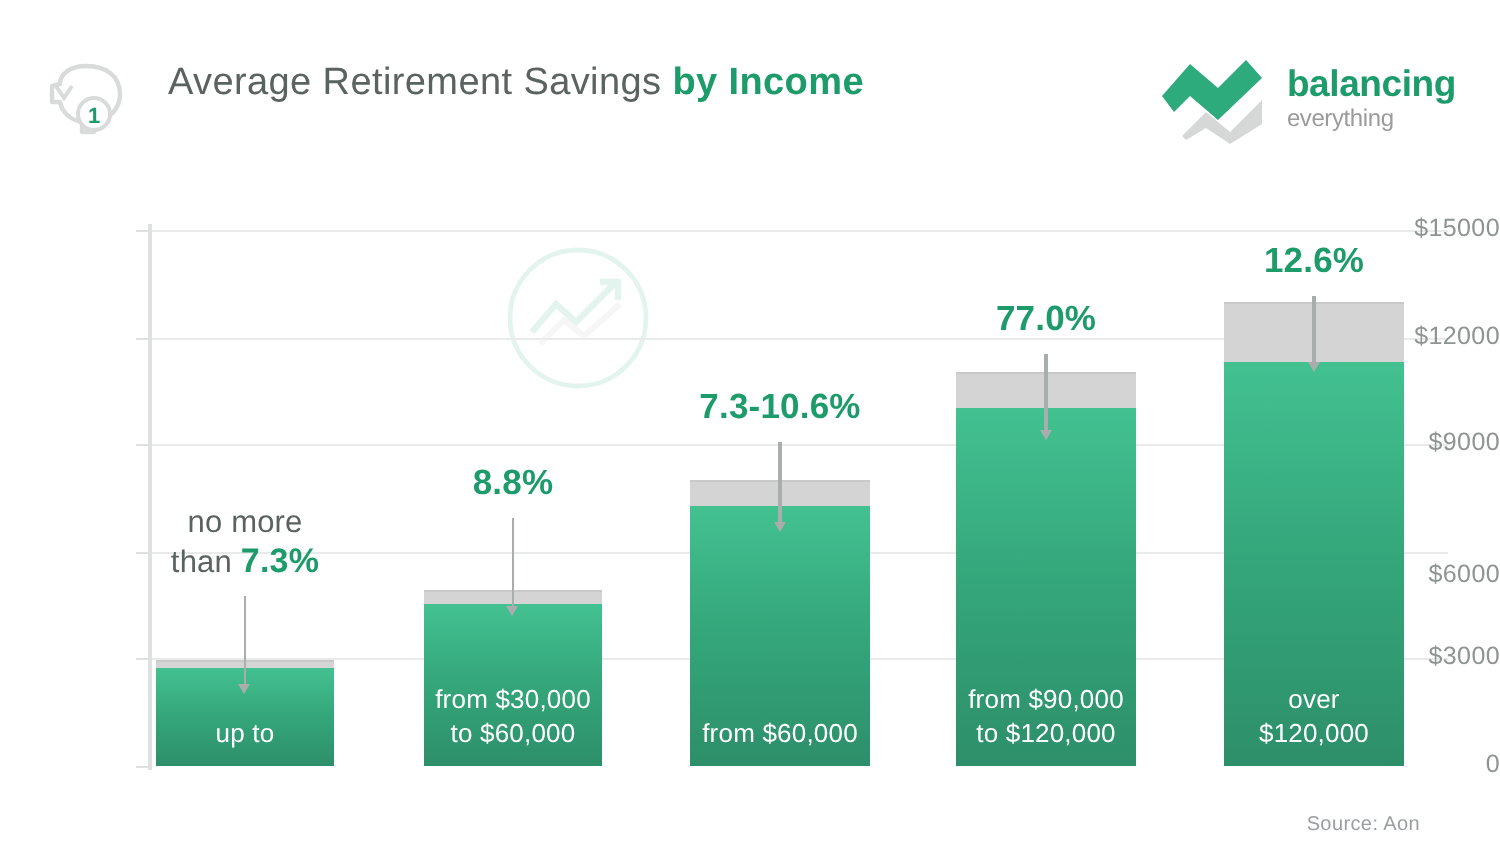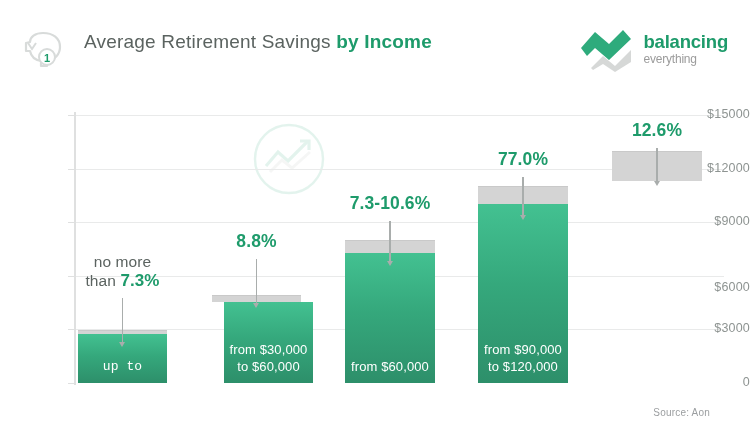--- a/index.html
+++ b/index.html
@@ -151,31 +151,31 @@
         <div class="tick-mark" style="top: 222.2px;"></div>
         <div class="ytick-label" style="top: 214.2px;">$9000</div>
         <div class="tick-mark" style="top: 275.8px;"></div>
         <div class="ytick-label" style="top: 267.8px; margin-top: 12px;">$6000</div>
         <div class="tick-mark" style="top: 329.4px;"></div>
         <div class="ytick-label" style="top: 321.4px;">$3000</div>
         <div class="tick-mark" style="top: 383px;"></div>
         <div class="ytick-label" style="top: 375px;">0</div>
       </div>
     <div id="bars-layer">
-        <div class="bar-group" style="left: 78px; width: 89px; height: 52.7067px; font-family: Liberation Mono, monospace;">
+        <div class="bar-group" style="left: 78px; width: 89px; height: 52.7067px;">
           <div class="bar-cap" style="top: 0px; height: 3.57333px;"></div>
           <div class="bar-body" style="height: 49.1333px;">
             <div class="bar-label">
               <div>up to</div>
             </div>
           </div>
         </div>
         <div class="bar-group" style="left: 212px; width: 89px; height: 88.44px;">
           <div class="bar-cap" style="top: 0px; height: 7.14667px;"></div>
-          <div class="bar-body" style="height: 81.2933px; margin-left: 12px;">
+          <div class="bar-body" style="height: 81.2933px;">
             <div class="bar-label">
               <div>from $30,000</div>
               <div>to $60,000</div>
             </div>
           </div>
         </div>
         <div class="bar-group" style="left: 345px; width: 90px; height: 142.933px;">
           <div class="bar-cap" style="top: 0px; height: 13.4px;"></div>
           <div class="bar-body" style="height: 129.533px;">
             <div class="bar-label">
@@ -187,20 +187,26 @@
           <div class="bar-cap" style="top: 0px; height: 17.8667px;"></div>
           <div class="bar-body" style="height: 178.667px;">
             <div class="bar-label">
               <div>from $90,000</div>
               <div>to $120,000</div>
             </div>
           </div>
         </div>
         <div class="bar-group" style="left: 612px; width: 90px; height: 232.267px;">
           <div class="bar-cap" style="top: 0px; height: 30.3733px;"></div>
+          <div class="bar-body" style="height: 201.893px;">
+            <div class="bar-label">
+              <div>over</div>
+              <div>$120,000</div>
+            </div>
+          </div>
         </div>
       </div>
     <div id="annot-layer">
         <div class="annot" style="left: 32.5px; width: 180px; top: 252px;">
           <div class="annot-text">
             <div>no more</div>
             <div>than <span class="pct">7.3%</span></div>
           </div>
         </div>
         <div class="leader" style="left: 121.75px; top: 298px; height: 44px;"></div>

